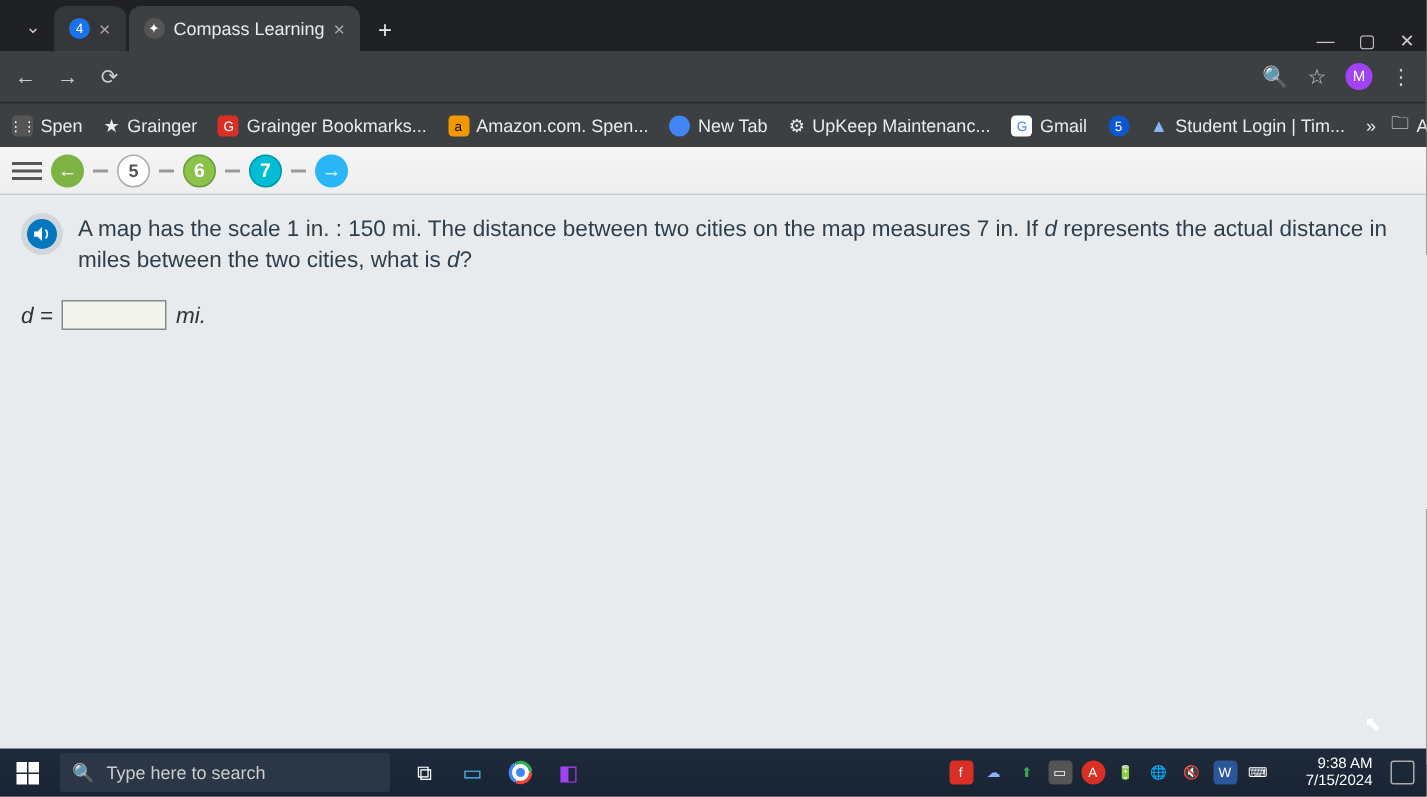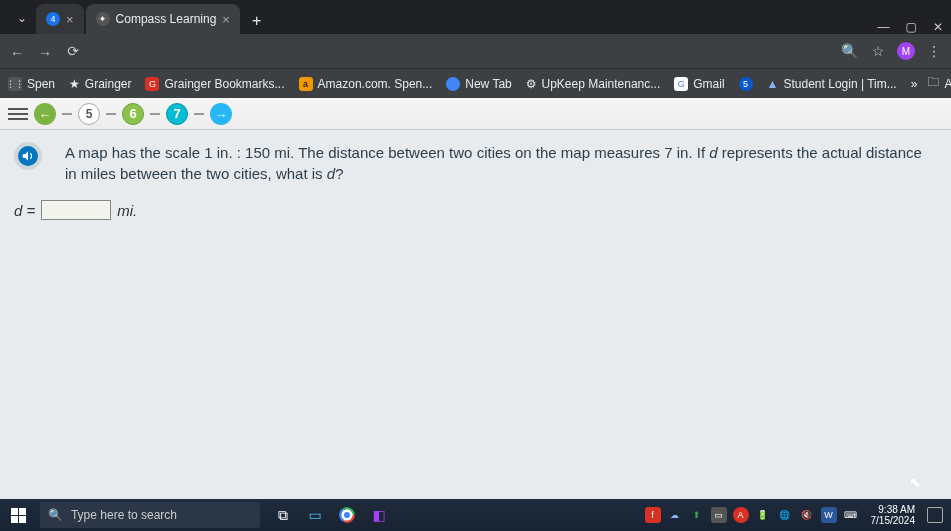--- a/index.html
+++ b/index.html
@@ -41,39 +41,39 @@
 .ham span { height:2px; background:#555; }
 .navbtn { width:22px; height:22px; border-radius:50%; display:flex; align-items:center; justify-content:center; color:#fff; font-size:13px; font-weight:bold; }
 .nb-back { background:#7cb342; }
 .nb-num  { background:#fff; color:#555; border:1px solid #aaa; font-size:12px; }
 .nb-6 { background:#8bc34a; color:#fff; border:1px solid #689f38; }
 .nb-7 { background:#00bcd4; color:#fff; border:1px solid #0097a7; }
 .nb-next { background:#29b6f6; }
 .connector { width:10px; height:2px; background:#999; }
 
 .content { flex:1; background:#e7ebee; padding:12px 14px; color:#2a3a47; position:relative; }
-.qrow { display:flex; gap:23px; align-items:flex-start; }
+.qrow { display:flex; gap:10px; align-items:flex-start; }
 .audio { width:28px; height:28px; border-radius:50%; background:#0277bd; color:#fff; display:flex; align-items:center; justify-content:center; font-size:13px; flex-shrink:0; border:4px solid #d0d7db; }
 .qtext { font-size:15px; line-height:1.4; color:#2e3e4b; }
 .qtext i { font-style:italic; }
 .answer { margin-top:16px; font-size:15px; font-style:italic; color:#333; display:flex; align-items:center; gap:6px; }
 .answer input { width:70px; height:20px; border:1px solid #888; background:#f3f3ee; font-size:13px; padding:0 3px; }
 .cursor { position:absolute; right:30px; bottom:20px; font-size:14px; color:#fff; }
 
 
 .taskbar { position:absolute; bottom:0; left:0; width:951px; height:32px; background:linear-gradient(#1f2a3a,#182434); display:flex; align-items:center; color:#fff; font-size:12px; }
 .start { width:36px; height:32px; display:flex; align-items:center; justify-content:center; }
 .win { display:grid; grid-template-columns:7px 7px; grid-template-rows:7px 7px; gap:1px; }
 .win span { background:#fff; }
 .search { background:#2b3647; height:26px; width:220px; margin-left:4px; border-radius:2px; display:flex; align-items:center; padding:0 8px; gap:8px; color:#ccc; }
 .ticons { display:flex; align-items:center; gap:10px; margin-left:12px; }
 .ticon { width:22px; height:22px; display:flex; align-items:center; justify-content:center; font-size:14px; }
 .tray { margin-left:auto; display:flex; align-items:center; gap:6px; padding-right:8px; font-size:10px; }
 .tray .mini { width:16px; height:16px; border-radius:3px; display:flex; align-items:center; justify-content:center; font-size:9px; }
-.clock { text-align:right; line-height:1.1; margin-left:6px; }
+.clock { text-align:right; line-height:1.1; margin-left:18px; }
 .notif { width:16px; height:16px; border:1px solid #aaa; border-radius:2px; margin-left:6px; }
 svg { display:block; }
 </style>
 </head>
 <body>
 
 <div class="screen">
 
   <div class="tabbar">
     <div class="tabctrl">⌄</div>

